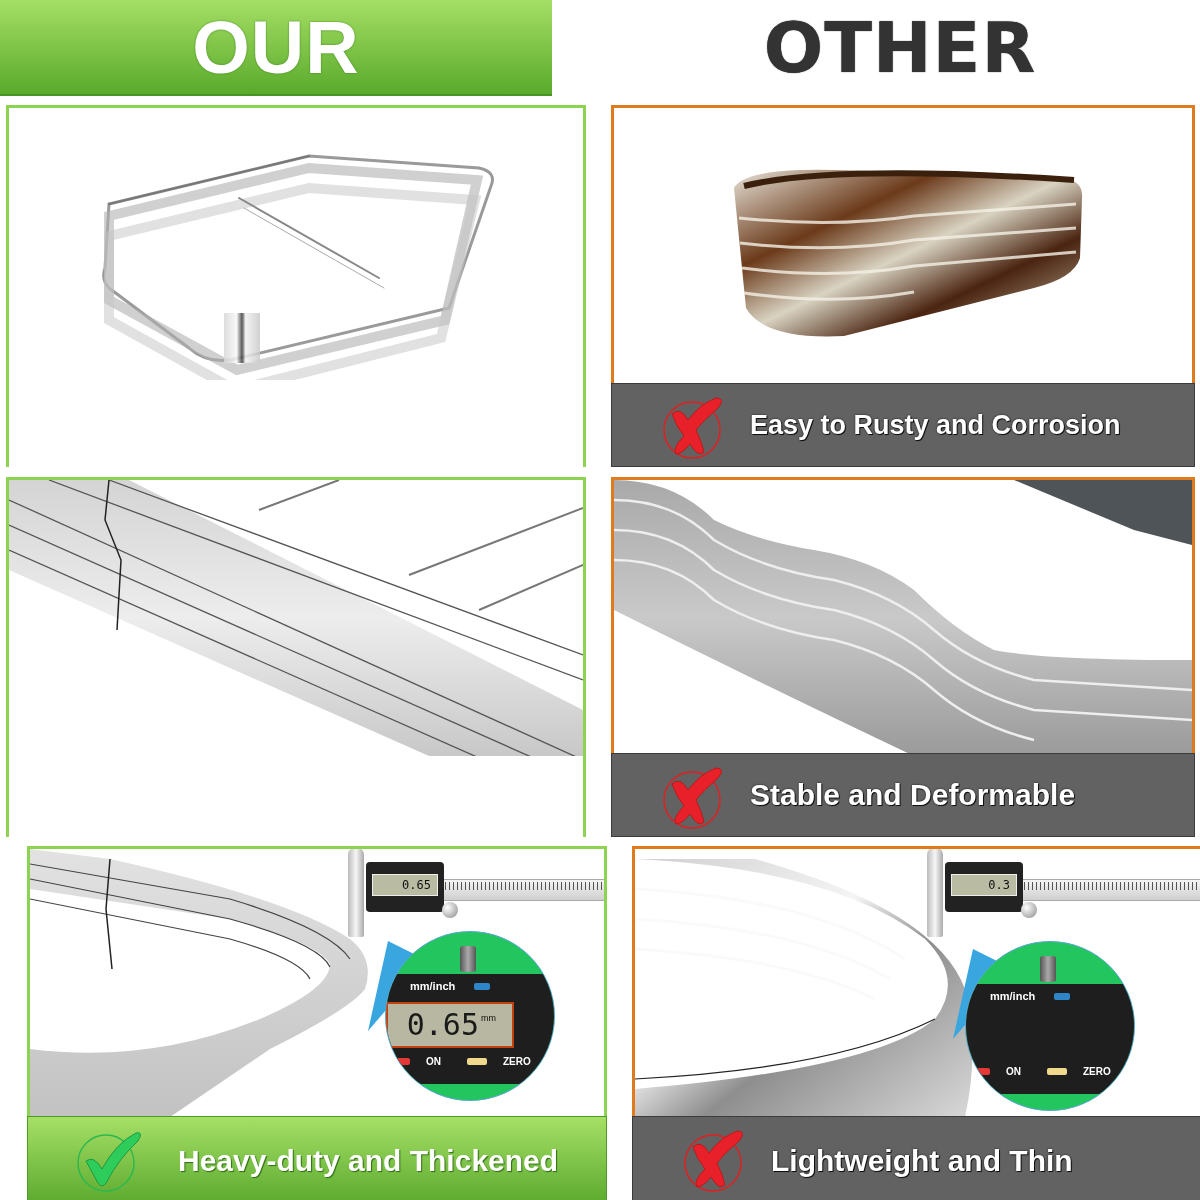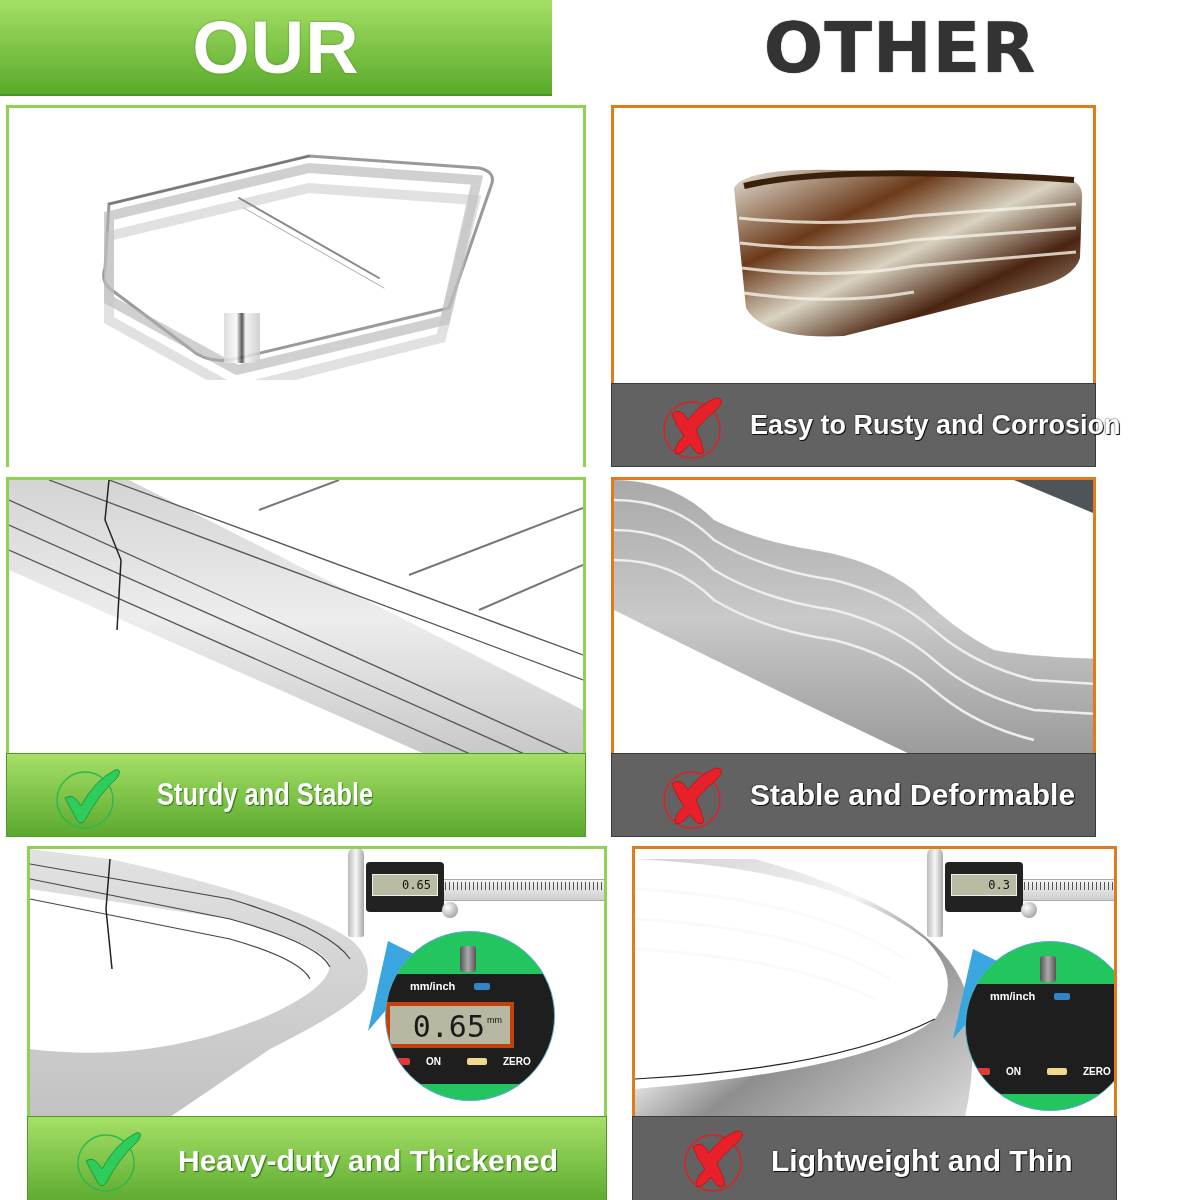--- a/index.html
+++ b/index.html
@@ -10,21 +10,21 @@
   .hdr { position: absolute; top: 0; height: 96px; display: flex; align-items: center; justify-content: center; }
   .hdr-our { left: 0; width: 552px; background: linear-gradient(#a4df64, #5aaa2c); border-bottom: 2px solid #4a9424; }
   .hdr-other { left: 600px; width: 600px; background: #ffffff; }
   .hdr-text { font-family: "DejaVu Sans", sans-serif; font-weight: bold; font-size: 70px; letter-spacing: 1px; }
   .hdr-our .hdr-text { color: #ffffff; text-shadow: 0 0 2px #3d7f1d; font-family: "Liberation Sans", sans-serif; font-size: 74px; }
   .hdr-other .hdr-text { color: #333333; text-shadow: 0 0 1px #111; }
 
   
   .panel { position: absolute; width: 580px; height: 360px; }
   .panel.our { left: 6px; border: 3px solid #8cd352; border-bottom: none; }
-  .panel.other { left: 611px; width: 485px; border: 3px solid #e07b1c; border-bottom: none; }
+  .panel.other { left: 611px; width: 584px; border: 3px solid #e07b1c; border-bottom: none; }
   .row1 { top: 105px; height: 362px; }
   .row2 { top: 477px; height: 360px; }
   .row3 { top: 846px; height: 354px; margin-left: 21px; }
 
   .photo { position: absolute; left: 0; top: 0; right: 0; bottom: 80px; background: #fff; overflow: hidden; }
   .row1 .photo { bottom: 87px; }
 
   .caption-bar { position: absolute; left: -3px; right: -3px; bottom: 0; height: 84px; display: flex; align-items: center; }
   .our .caption-bar { background: linear-gradient(#a6df66, #5aa92e); border: 1px solid #4d9a26; }
   .other .caption-bar { background: #626262; border: 1px solid #3b3b3b; }
@@ -45,21 +45,21 @@
   .cal-body { position: absolute; left: 18px; top: 5px; width: 78px; height: 50px; background: #222; border-radius: 4px; }
   .cal-screen { position: absolute; left: 6px; top: 12px; width: 66px; height: 22px; background: #b9bba3; border: 1px solid #eee; font-family: "DejaVu Sans Mono", monospace; font-size: 12px; color: #111; text-align: right; padding-right: 6px; line-height: 20px; }
   .cal-ball { position: absolute; left: 94px; top: 45px; width: 16px; height: 16px; border-radius: 50%; background: radial-gradient(circle at 35% 35%, #fff, #888); }
 
   
   .magnifier { position: absolute; width: 170px; height: 170px; border-radius: 50%; border: 1px solid #5aa6d4; overflow: hidden; background: #22c55e; }
   .mag-body { position: absolute; left: 0; top: 42px; width: 170px; height: 110px; background: #1e1e1e; }
   .mag-knob { position: absolute; left: 74px; top: 14px; width: 16px; height: 26px; background: linear-gradient(90deg, #555, #aaa, #555); border-radius: 3px; }
   .mag-unit { position: absolute; left: 24px; top: 6px; color: #fff; font-size: 11px; font-weight: bold; }
   .mag-unit-btn { position: absolute; left: 88px; top: 9px; width: 16px; height: 7px; background: #2e86c9; border-radius: 2px; }
-  .mag-screen { position: absolute; left: 0; top: 28px; width: 128px; height: 46px; background: #b8b8a2; border: 4px solid #c2410c; text-align: right; padding-right: 8px; }
+  .mag-screen { position: absolute; left: 0; top: 28px; width: 128px; height: 46px; background: #b8b8a2; border: 2px solid #c2410c; text-align: right; padding-right: 16px; }
   .mag-value { font-family: "DejaVu Sans Mono", monospace; font-size: 30px; color: #1a1a1a; line-height: 42px; }
   .mag-mm { font-size: 9px; color: #111; vertical-align: top; line-height: 28px; margin-left: 2px; }
   .mag-btns { position: absolute; left: 4px; top: 82px; display: flex; align-items: center; gap: 16px; color: #fff; font-size: 10px; font-weight: bold; }
   .btn-on { width: 20px; height: 7px; background: #e53935; border-radius: 2px; }
   .btn-zero { width: 20px; height: 7px; background: #f0d98c; border-radius: 2px; margin-left: 10px; }
 </style>
 </head>
 <body>
 
 <div class="hdr hdr-our">
@@ -143,27 +143,20 @@
         <line x1="40" y1="0" x2="574" y2="200"></line>
         <line x1="100" y1="0" x2="574" y2="175"></line>
       </g>
       <g stroke="#777" stroke-width="2">
         <line x1="250" y1="30" x2="330" y2="0"></line>
         <line x1="400" y1="95" x2="574" y2="28"></line>
         <line x1="470" y1="130" x2="574" y2="85"></line>
       </g>
       <path d="M100 0 L96 40 L112 80 L108 150" stroke="#222" stroke-width="1.5" fill="none"></path>
     </svg>
-  </div>
-  <div class="caption-bar">
-    <svg class="badge" viewBox="0 0 70 70">
-      <circle cx="32" cy="38" r="28" fill="none" stroke="#2db84f" stroke-width="1.5"></circle>
-      <path d="M12 36 Q20 30 28 44 Q42 18 62 8 Q70 6 64 16 Q46 32 32 58 Q28 64 24 58 Z" fill="#2ecc5a" stroke="#1f9a3e" stroke-width="1"></path>
-    </svg>
-    <span class="caption-text condensed">Sturdy and Stable</span>
   </div>
 </div>
 
 <div class="panel other row2">
   <div class="photo">
     <svg width="578" height="276" viewBox="0 0 578 276">
       <defs>
         <linearGradient id="wavy" x1="0" y1="0" x2="0" y2="1">
           <stop offset="0" stop-color="#a9a9a9"></stop>
             <stop offset="0.5" stop-color="#c9c9c9"></stop>

